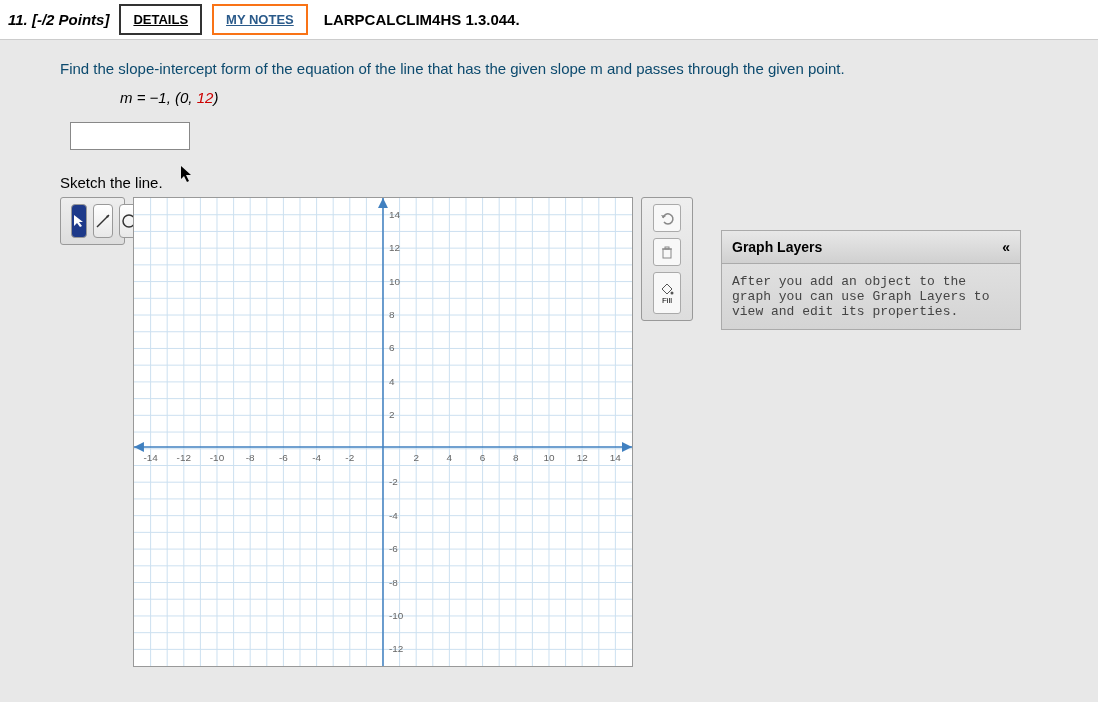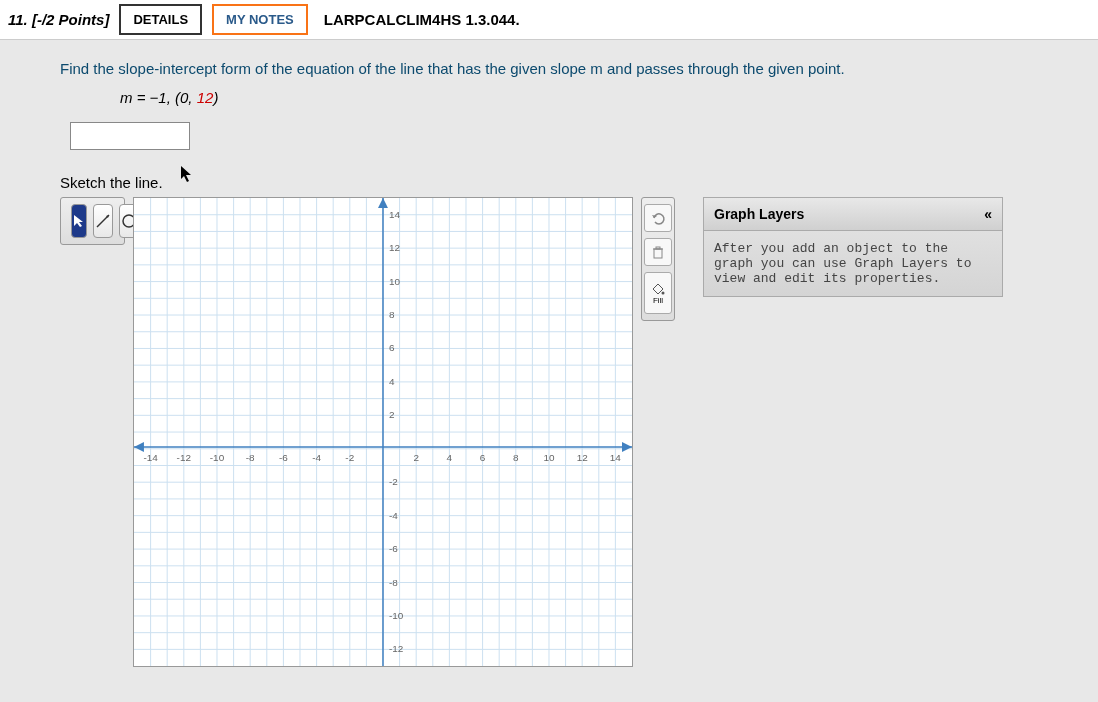--- a/index.html
+++ b/index.html
@@ -1,37 +1,37 @@
 <!DOCTYPE html>
 <html><head>
 <meta charset="utf-8">
 <style>
 *{box-sizing:border-box;margin:0;padding:0;}
 body{font-family:Arial,Helvetica,sans-serif;background:#e8e8e8;width:1098px;height:702px;overflow:hidden;}
 .topbar{background:#fff;height:40px;display:flex;align-items:center;padding:0 8px;gap:10px;border-bottom:1px solid #ccc;}
 .qnum{font-weight:bold;font-size:15px;font-style:italic;}
-.btn-outline{border:2px solid #333;padding:6px 12px;font-weight:bold;font-size:13px;background:#fff;cursor:pointer;}
+.btn-outline{border:2px solid #333;padding:6px 12px;font-weight:bold;font-size:13px;background:#fff;cursor:pointer;text-decoration:underline;}
 .btn-notes{border:2px solid #f97316;color:#2a5a8a;}
 .refcode{font-weight:bold;font-size:15px;margin-left:6px;}
 .content{padding:20px 40px 0 60px;}
 .prompt{font-size:15px;margin-bottom:12px;color:#0c4a6e;}
 .mval{font-style:italic;margin-left:60px;font-size:15px;}
 .ansbox{width:120px;height:28px;border:1px solid #888;background:#fff;margin:16px 0 24px 10px;}
 .sketch-label{font-size:15px;margin-bottom:6px;}
 .sketch-area{display:flex;gap:8px;align-items:flex-start;}
 .toolcol{width:65px;background:linear-gradient(#eee,#ddd);border:1px solid #999;border-radius:3px;display:flex;flex-direction:row;gap:6px;padding:6px 10px;align-items:center;}
 .tool{width:34px;height:34px;display:flex;align-items:center;justify-content:center;border:1px solid #999;border-radius:4px;background:linear-gradient(#fff,#e8e8e8);cursor:pointer;font-size:14px;}
 .tool.sel{background:#1e3a8a;color:#fff;}
 .tool.nosol{font-size:8px;text-align:center;line-height:9px;height:auto;padding:4px 0;}
 .graphwrap{position:relative;width:500px;height:470px;background:#fff;border:1px solid #999;}
 .grid{position:absolute;inset:0;}
-.sidecol{width:34px;background:linear-gradient(#eee,#ddd);border:1px solid #999;border-radius:3px;display:flex;flex-direction:column;gap:6px;padding:6px 8px;align-items:center;}
+.sidecol{width:52px;background:linear-gradient(#eee,#ddd);border:1px solid #999;border-radius:3px;display:flex;flex-direction:column;gap:6px;padding:6px 8px;align-items:center;}
 .sidetool{width:28px;height:28px;border:1px solid #aaa;border-radius:3px;background:#f8f8f8;display:flex;align-items:center;justify-content:center;font-size:10px;cursor:pointer;}
 .layers{width:300px;margin-left:20px;}
-.layers-head{background:linear-gradient(#e8e8e8,#d0d0d0);border:1px solid #aaa;padding:8px 10px;font-weight:bold;font-size:14px;display:flex;justify-content:space-between;align-items:center;}
+.layers-head{background:linear-gradient(#e8e8e8,#d0d0d0);border:1px solid #aaa;padding:8px 10px;font-weight:bold;font-size:14px;display:flex;justify-content:space-between;align-items:center;margin-top:33px;}
 .layers-body{background:linear-gradient(#e0e0e0,#d4d4d4);border:1px solid #aaa;border-top:none;padding:10px;font-size:13px;color:#444;font-family:Liberation Mono, monospace;}
 .red{color:#c00;}
 .cursor-ptr{position:absolute;left:180px;top:165px;font-size:14px;}
 svg line.grid-line{stroke:#cce0f0;stroke-width:1;}
 svg line.axis{stroke:#4080c0;stroke-width:1.5;}
 svg text{font-size:10px;fill:#666;}
 svg .arrow{fill:#4080c0;}
 </style>
 </head>
 <body>

